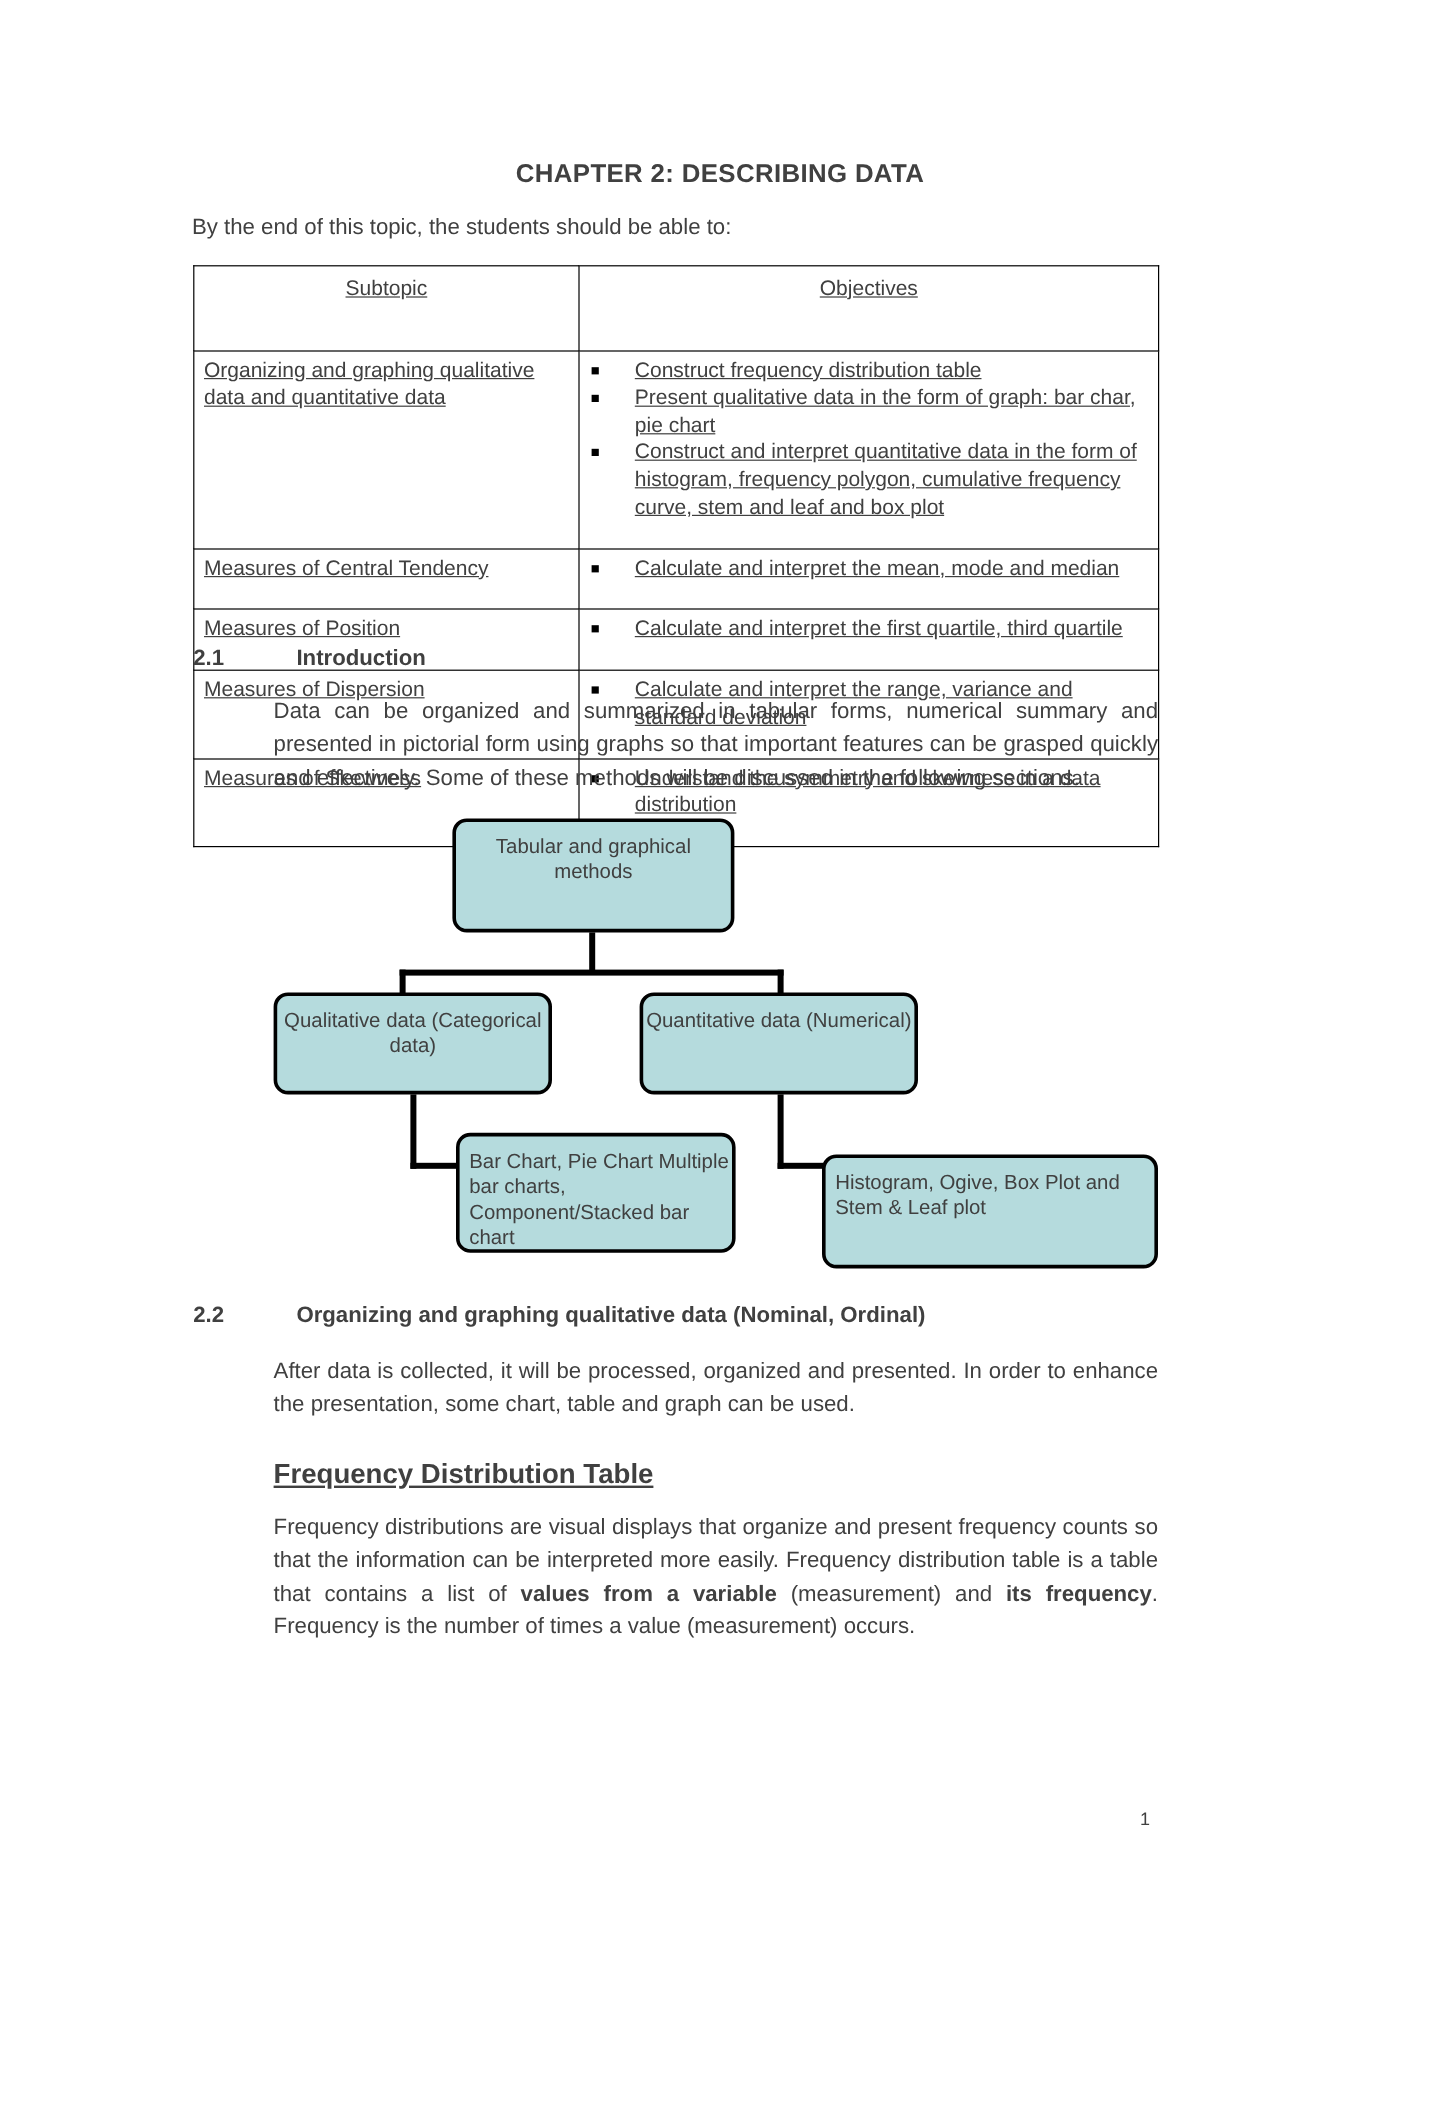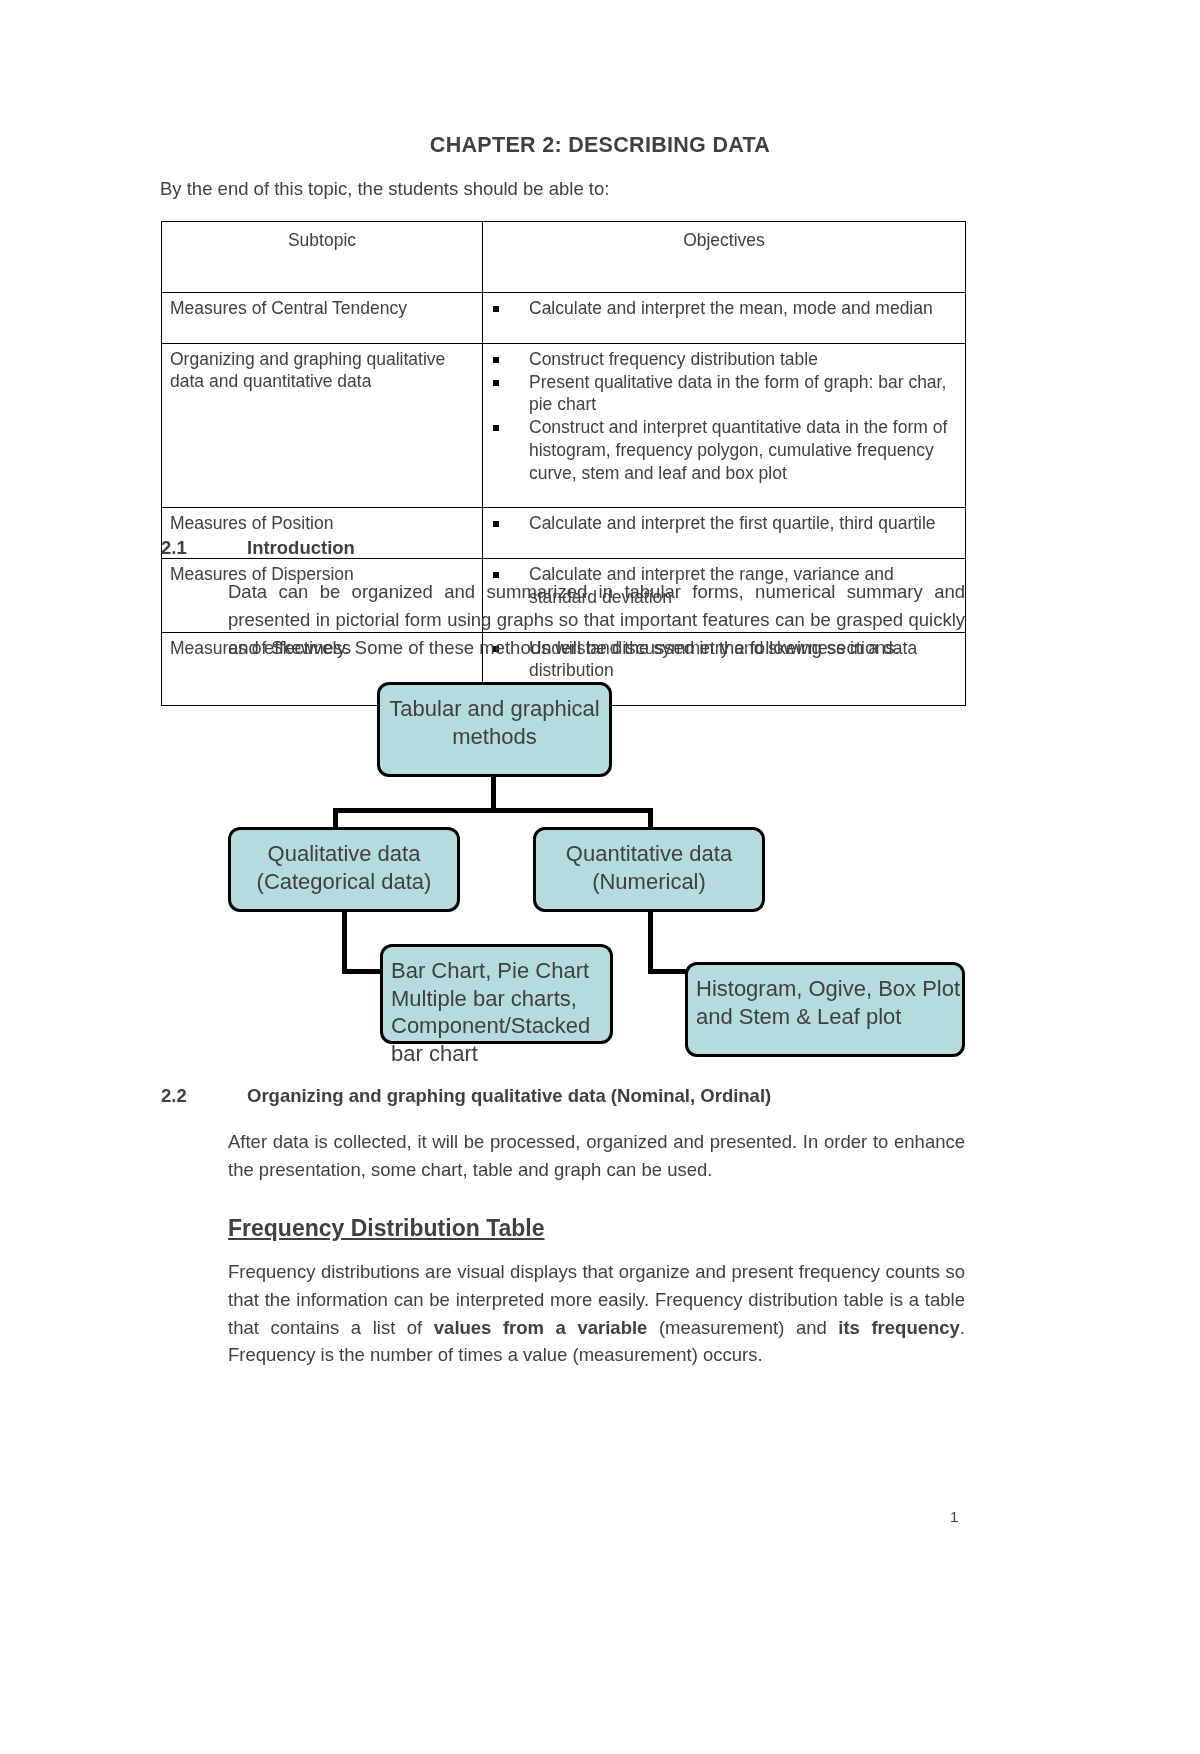--- a/index.html
+++ b/index.html
@@ -48,20 +48,21 @@
     border-collapse: collapse;
     table-layout: fixed;
     font-size: 17.5px;
   }
   .obj-table td, .obj-table th {
     border: 1.6px solid #000;
     vertical-align: top;
     padding: 4px 8px 23px 8px;
     font-weight: normal;
     line-height: 1.29;
+    text-decoration: underline;
   }
   .obj-table .col-sub { width: 304px; }
   .obj-table thead td {
     text-align: center;
     height: 40px;
     padding-top: 7px;
   }
   .obj-table thead tr { height: 46px; }
   .obj-list {
     margin: 0;
@@ -119,21 +120,21 @@
     top: 672px;
     width: 760px;
     height: 390px;
   }
   .fbox {
     position: absolute;
     box-sizing: border-box;
     background: #b5dbdd;
     border: 3px solid #000000;
     border-radius: 12px;
-    font-size: 22px;
+    font-size: 17px;
     line-height: 1.25;
     text-align: center;
     display: flex;
     align-items: flex-start;
     justify-content: center;
     padding-top: 10px;
   }
   .fbox.left-align {
     text-align: left;
     justify-content: flex-start;
@@ -163,38 +164,38 @@
 
   <table class="obj-table">
     <thead>
       <tr>
         <td class="col-sub">Subtopic</td>
         <td>Objectives</td>
       </tr>
     </thead>
     <tbody>
       <tr>
-        <td class="col-sub">Measures of Central Tendency</td>
-        <td>
-          <ul class="obj-list">
-            <li>Calculate and interpret the mean, mode and median</li>
-          </ul>
-        </td>
-      </tr>
-      <tr>
         <td class="col-sub">Organizing and graphing qualitative data and quantitative data</td>
         <td>
           <ul class="obj-list">
             <li>Construct frequency distribution table</li>
             <li>Present qualitative data in the form of graph: bar char, pie chart</li>
             <li>Construct and interpret quantitative data in the form of histogram, frequency polygon, cumulative frequency curve, stem and leaf and box plot</li>
           </ul>
         </td>
       </tr>
       <tr>
+        <td class="col-sub">Measures of Central Tendency</td>
+        <td>
+          <ul class="obj-list">
+            <li>Calculate and interpret the mean, mode and median</li>
+          </ul>
+        </td>
+      </tr>
+      <tr>
         <td class="col-sub">Measures of Position</td>
         <td>
           <ul class="obj-list">
             <li>Calculate and interpret the first quartile, third quartile</li>
           </ul>
         </td>
       </tr>
       <tr>
         <td class="col-sub">Measures of Dispersion</td>
         <td>

